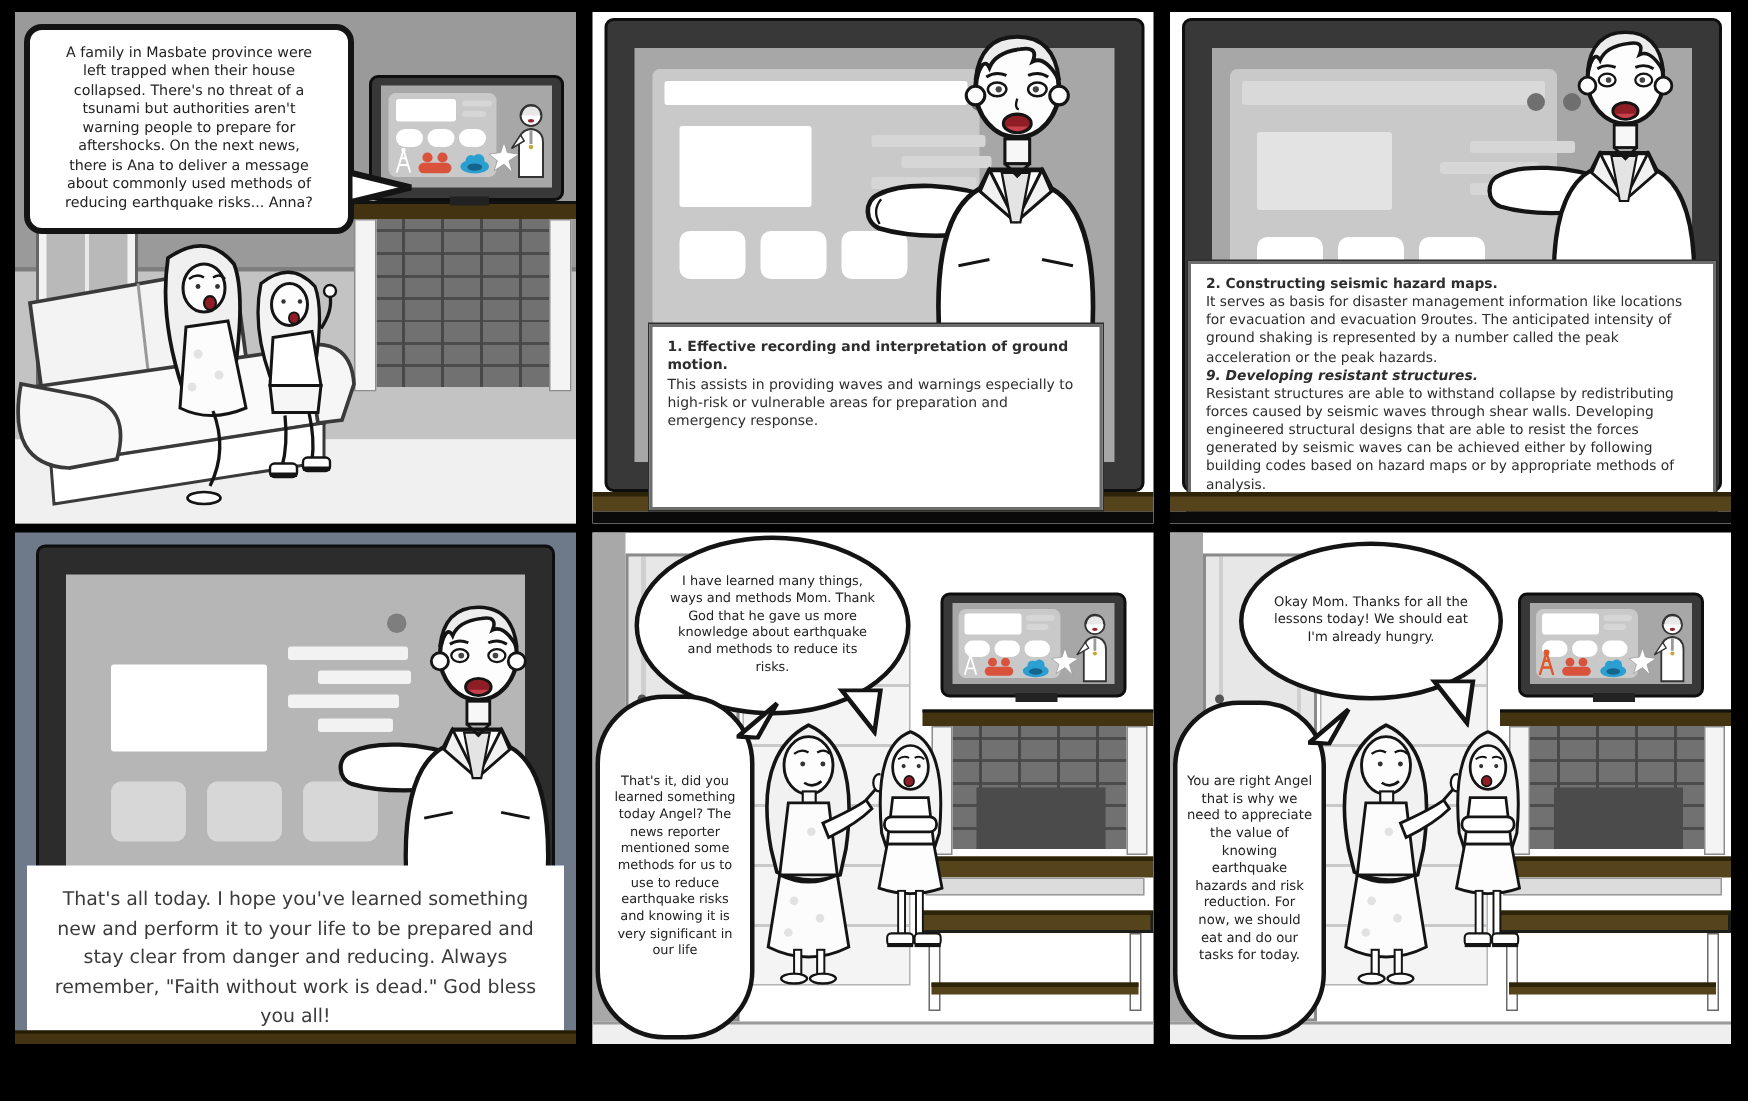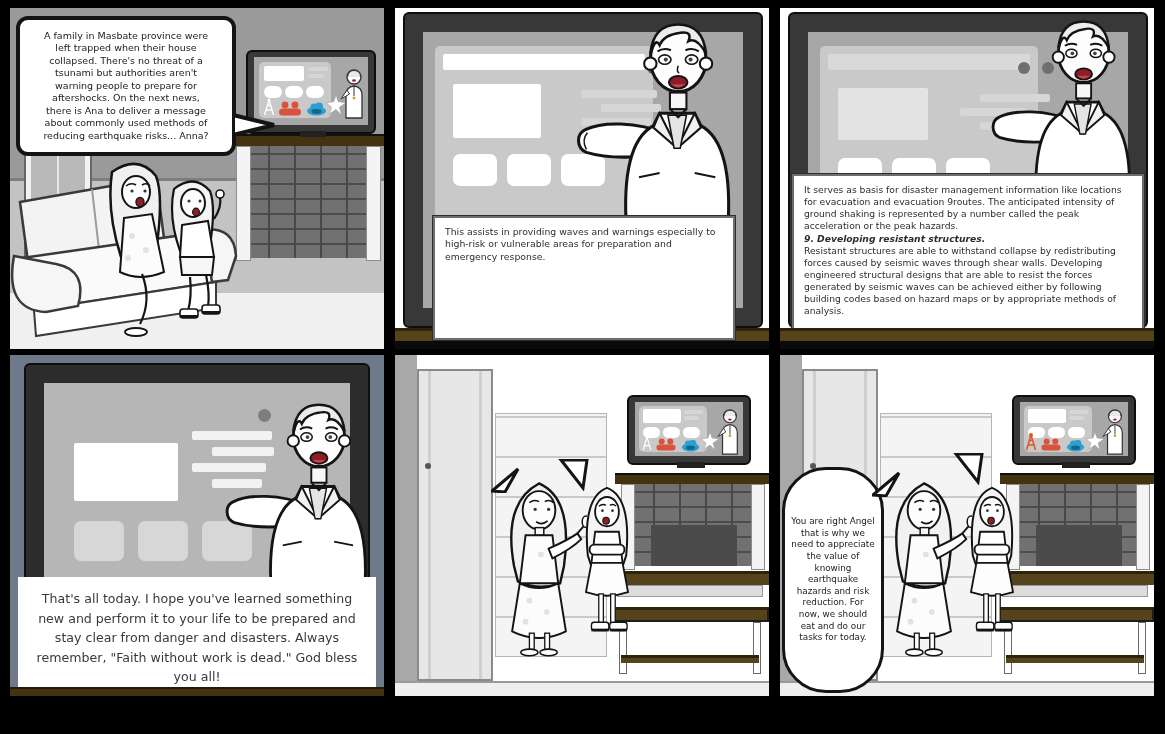--- a/index.html
+++ b/index.html
@@ -216,20 +216,21 @@
         <ellipse cx="115" cy="46" rx="6" ry="4.5" fill="#fff" stroke="#141414" stroke-width="1.6"></ellipse>
         <circle cx="90" cy="46" r="2" fill="#444"></circle>
           <circle cx="114" cy="46" r="2" fill="#444"></circle>
         <path d="M102 52 Q100 58 103 59" stroke="#141414" stroke-width="1.5" fill="none"></path>
         <ellipse cx="102" cy="68" rx="9" ry="6" fill="#8e1d26" stroke="#141414" stroke-width="2"></ellipse>
         <path d="M95 70 Q102 76 109 70 Z" fill="#c8404c"></path>
         <path d="M94 94 L102 102 L110 94" fill="none" stroke="#141414" stroke-width="2"></path>
       </svg>
     </span>
     <div class="caption-box" style="left:38px;top:208px;width:302px;height:124px;">
+      <p class="bold">1. Effective recording and interpretation of ground motion.</p>
       <p>This assists in providing waves and warnings especially to high-risk or vulnerable areas for preparation and emergency response.</p>
     </div>
     <div class="wood" style="left:0;top:320px;width:374px;height:13px;"></div>
     <div class="abs" style="left:0;top:333px;width:374px;height:8px;background:#0a0a0a;"></div>
   </div>
 
   <div class="panel" id="p3">
     <div class="tv-frame" style="left:8px;top:4px;width:360px;height:316px;">
       <div class="tv-screen" style="left:18px;top:18px;width:320px;height:276px;">
         <div class="news-card" style="left:12px;top:14px;width:218px;height:172px;">
@@ -262,20 +263,21 @@
         <ellipse cx="89" cy="46" rx="6" ry="4.5" fill="#fff" stroke="#141414" stroke-width="1.6"></ellipse>
         <ellipse cx="115" cy="46" rx="6" ry="4.5" fill="#fff" stroke="#141414" stroke-width="1.6"></ellipse>
         <circle cx="90" cy="46" r="2" fill="#444"></circle>
           <circle cx="114" cy="46" r="2" fill="#444"></circle>
         <ellipse cx="102" cy="68" rx="9" ry="6" fill="#8e1d26" stroke="#141414" stroke-width="2"></ellipse>
         <path d="M95 70 Q102 76 109 70 Z" fill="#c8404c"></path>
         <path d="M94 94 L102 102 L110 94" fill="none" stroke="#141414" stroke-width="2"></path>
       </svg>
     </span>
     <div class="caption-box" style="left:12px;top:166px;width:352px;height:168px;font-size:9.2px;z-index:20;">
+      <p class="bold">2. Constructing seismic hazard maps.</p>
       <p>It serves as basis for disaster management information like locations for evacuation and evacuation 9routes. The anticipated intensity of ground shaking is represented by a number called the peak acceleration or the peak hazards.</p>
       <p class="bold-italic">9. Developing resistant structures.</p>
       <p>Resistant structures are able to withstand collapse by redistributing forces caused by seismic waves through shear walls. Developing engineered structural designs that are able to resist the forces generated by seismic waves can be achieved either by following building codes based on hazard maps or by appropriate methods of analysis.</p>
     </div>
     <div class="wood" style="left:0;top:320px;width:374px;height:13px;z-index:21;"></div>
     <div class="abs" style="left:0;top:333px;width:374px;height:8px;background:#0a0a0a;z-index:21;"></div>
   </div>
 
   <div class="panel" id="p4">
     <div class="tv-frame" style="left:14px;top:8px;width:346px;height:296px;background:#2c2c2c;">
@@ -308,21 +310,21 @@
         <ellipse cx="89" cy="46" rx="6" ry="4.5" fill="#fff" stroke="#141414" stroke-width="1.6"></ellipse>
         <ellipse cx="115" cy="46" rx="6" ry="4.5" fill="#fff" stroke="#141414" stroke-width="1.6"></ellipse>
         <circle cx="90" cy="46" r="2" fill="#444"></circle>
           <circle cx="114" cy="46" r="2" fill="#444"></circle>
         <ellipse cx="102" cy="68" rx="9" ry="6" fill="#8e1d26" stroke="#141414" stroke-width="2"></ellipse>
         <path d="M95 70 Q102 76 109 70 Z" fill="#c8404c"></path>
         <path d="M94 94 L102 102 L110 94" fill="none" stroke="#141414" stroke-width="2"></path>
       </svg>
     </span>
     <div class="p4-caption" style="left:8px;top:222px;width:358px;height:110px;">
-      <span>That's all today. I hope you've learned something new and perform it to your life to be prepared and stay clear from danger and disasters. Always remember, "Faith without work is dead." God bless you all!</span>
+      <span>That's all today. I hope you've learned something new and perform it to your life to be prepared and stay clear from danger and reducing. Always remember, "Faith without work is dead." God bless you all!</span>
     </div>
     <div class="wood-dark" style="left:0;top:332px;width:374px;height:9px;border-top:2px solid #241b05;z-index:26;"></div>
   </div>
 
   <div class="panel" id="p5">
     <div class="abs" style="left:0;top:0;width:22px;height:341px;background:#a8a8a8;"></div>
     <div class="door" style="left:22px;top:14px;width:76px;height:312px;"></div>
     <div class="dot" style="left:30px;top:108px;width:6px;height:6px;background:#555;"></div>
     <div class="cabinet" style="left:100px;top:58px;width:112px;height:244px;"></div>
     <div class="abs" style="left:0;top:326px;width:374px;height:15px;background:#efefef;border-top:2px solid #9a9a9a;"></div>
@@ -428,25 +430,31 @@
         <path d="M18 92 L52 92 L58 124 Q35 132 12 124 Z" fill="#fdfdfd" stroke="#141414" stroke-width="2"></path>
         <rect x="26" y="126" width="5" height="32" fill="#fff" stroke="#141414" stroke-width="1.4"></rect>
         <rect x="39" y="126" width="5" height="32" fill="#fff" stroke="#141414" stroke-width="1.4"></rect>
         <rect x="18" y="157" width="19" height="9" rx="3" fill="#fff" stroke="#141414" stroke-width="1.5"></rect>
         <rect x="38" y="157" width="19" height="9" rx="3" fill="#fff" stroke="#141414" stroke-width="1.5"></rect>
         <rect x="18" y="164" width="19" height="3" fill="#141414"></rect>
           <rect x="38" y="164" width="19" height="3" fill="#141414"></rect>
       </svg>
     </span>
 
+    <div class="bubble ellipse-bubble" style="left:28px;top:2px;width:184px;height:120px;padding:14px 20px;font-size:8.6px;border-width:3px;">
+      <span>I have learned many things, ways and methods Mom. Thank God that he gave us more knowledge about earthquake and methods to reduce its risks.</span>
+    </div>
     <span class="tail" style="left:162px;top:104px;">
       <svg width="34" height="32" viewBox="0 0 34 32">
           <polygon points="4,1 30,1 26,29" fill="#fff" stroke="#141414" stroke-width="3"></polygon>
         </svg>
     </span>
+    <div class="bubble" style="left:2px;top:108px;width:106px;height:230px;padding:10px 6px;font-size:8.6px;border-width:3px;border-radius:46px;">
+      <span>That's it, did you learned something today Angel? The news reporter mentioned some methods for us to use to reduce earthquake risks and knowing it is very significant in our life</span>
+    </div>
     <span class="tail" style="left:96px;top:112px;">
       <svg width="30" height="26" viewBox="0 0 30 26">
           <polygon points="1,24 27,2 14,25" fill="#fff" stroke="#141414" stroke-width="3"></polygon>
         </svg>
     </span>
   </div>
 
   <div class="panel" id="p6">
     <div class="abs" style="left:0;top:0;width:22px;height:341px;background:#a8a8a8;"></div>
     <div class="door" style="left:22px;top:14px;width:76px;height:312px;"></div>
@@ -556,20 +564,23 @@
         <path d="M18 92 L52 92 L58 124 Q35 132 12 124 Z" fill="#fdfdfd" stroke="#141414" stroke-width="2"></path>
         <rect x="26" y="126" width="5" height="32" fill="#fff" stroke="#141414" stroke-width="1.4"></rect>
         <rect x="39" y="126" width="5" height="32" fill="#fff" stroke="#141414" stroke-width="1.4"></rect>
         <rect x="18" y="157" width="19" height="9" rx="3" fill="#fff" stroke="#141414" stroke-width="1.5"></rect>
         <rect x="38" y="157" width="19" height="9" rx="3" fill="#fff" stroke="#141414" stroke-width="1.5"></rect>
         <rect x="18" y="164" width="19" height="3" fill="#141414"></rect>
           <rect x="38" y="164" width="19" height="3" fill="#141414"></rect>
       </svg>
     </span>
 
+    <div class="bubble ellipse-bubble" style="left:46px;top:6px;width:176px;height:106px;padding:14px 20px;font-size:8.8px;border-width:3px;">
+      <span>Okay Mom. Thanks for all the lessons today! We should eat I'm already hungry.</span>
+    </div>
     <span class="tail" style="left:172px;top:98px;">
       <svg width="34" height="32" viewBox="0 0 34 32">
           <polygon points="4,1 30,1 26,29" fill="#fff" stroke="#141414" stroke-width="3"></polygon>
         </svg>
     </span>
     <div class="bubble" style="left:2px;top:112px;width:102px;height:226px;padding:10px 6px;font-size:8.8px;border-width:3px;border-radius:44px;">
       <span>You are right Angel that is why we need to appreciate the value of knowing earthquake hazards and risk reduction. For now, we should eat and do our tasks for today.</span>
     </div>
     <span class="tail" style="left:92px;top:116px;">
       <svg width="30" height="26" viewBox="0 0 30 26">

